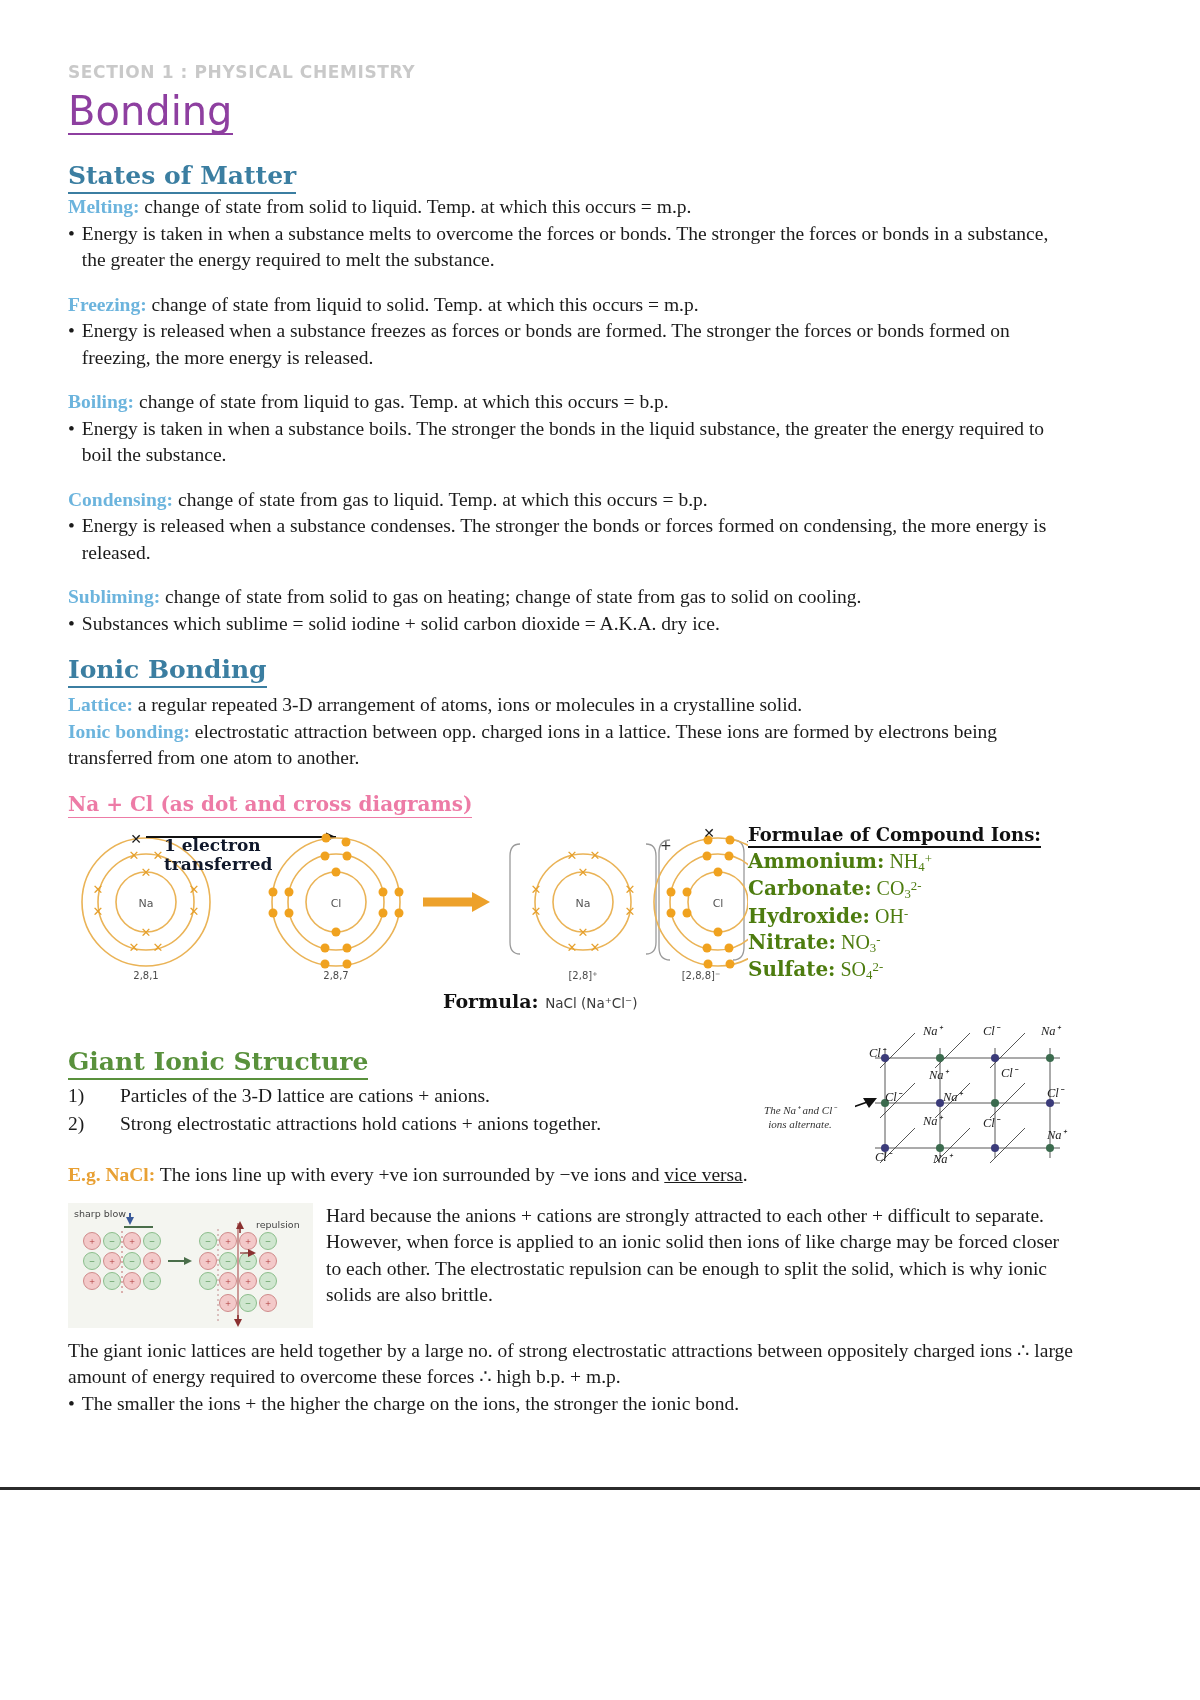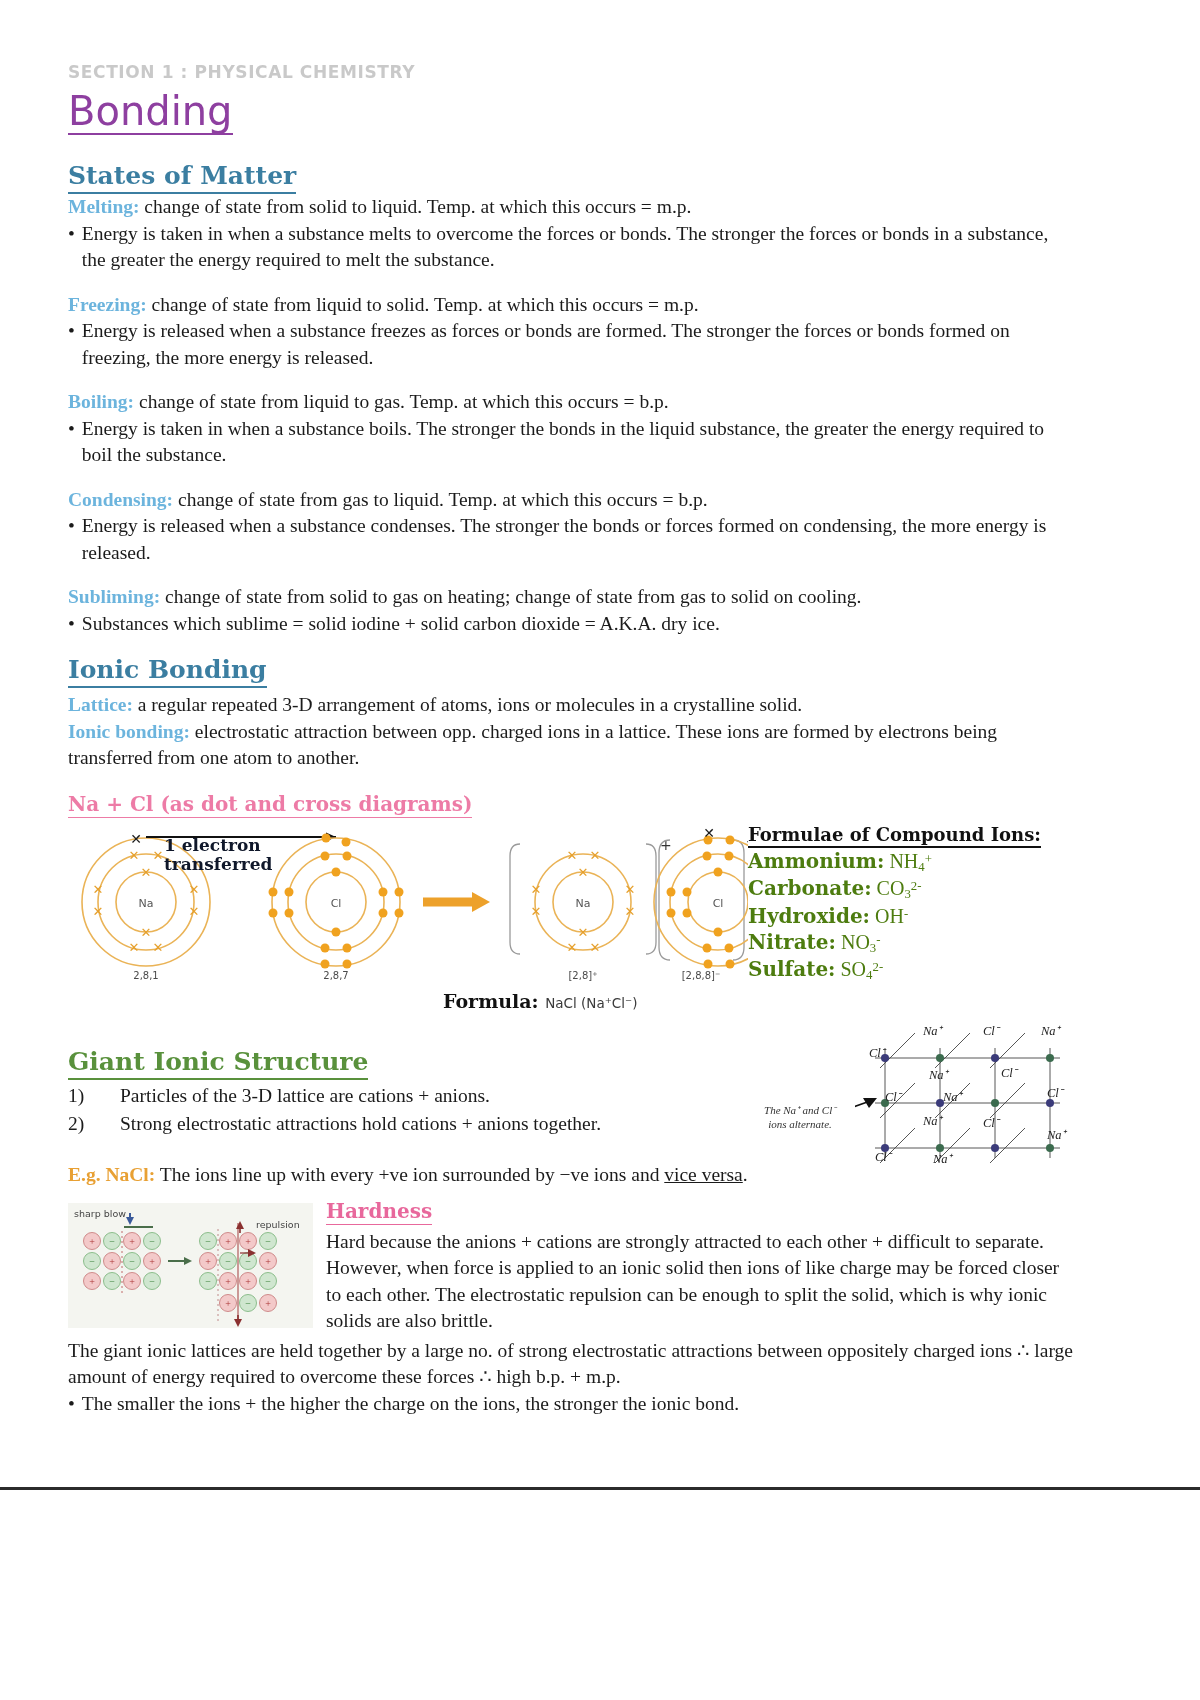--- a/index.html
+++ b/index.html
@@ -389,21 +389,20 @@
             <polygon points="170,124 166,116 174,116" fill="#8a3030"></polygon>
             <line x1="172" y1="50" x2="184" y2="50" stroke="#8a3030" stroke-width="1.2"></line>
             <polygon points="188,50 180,46 180,54" fill="#8a3030"></polygon>
           </g>
         </svg>
         <div class="hard-cap" style="left:6px; top:5px;">sharp blow</div>
         <div class="hard-cap" style="left:188px; top:16px;">repulsion</div>
       </div>
 
       <div style="position:absolute;left:258px;top:-4px;width:745px;">
-        <div><span class="h3-pink magenta">Hardness</span></div>
         <p class="p" style="margin-top:4px;">Hard because the anions + cations are strongly attracted to each other + difficult to separate. However, when force is applied to an ionic solid then ions of like charge may be forced closer to each other. The electrostatic repulsion can be enough to split the solid, which is why ionic solids are also brittle.</p>
       </div>
     </div>
 
     <p class="p">The giant ionic lattices are held together by a large no. of strong electrostatic attractions between oppositely charged ions ∴ large amount of energy required to overcome these forces ∴ high b.p. + m.p.</p>
     <div class="bul">
       <span class="dot">•</span>
       <span>The smaller the ions + the higher the charge on the ions, the stronger the ionic bond.</span>
     </div>
 

